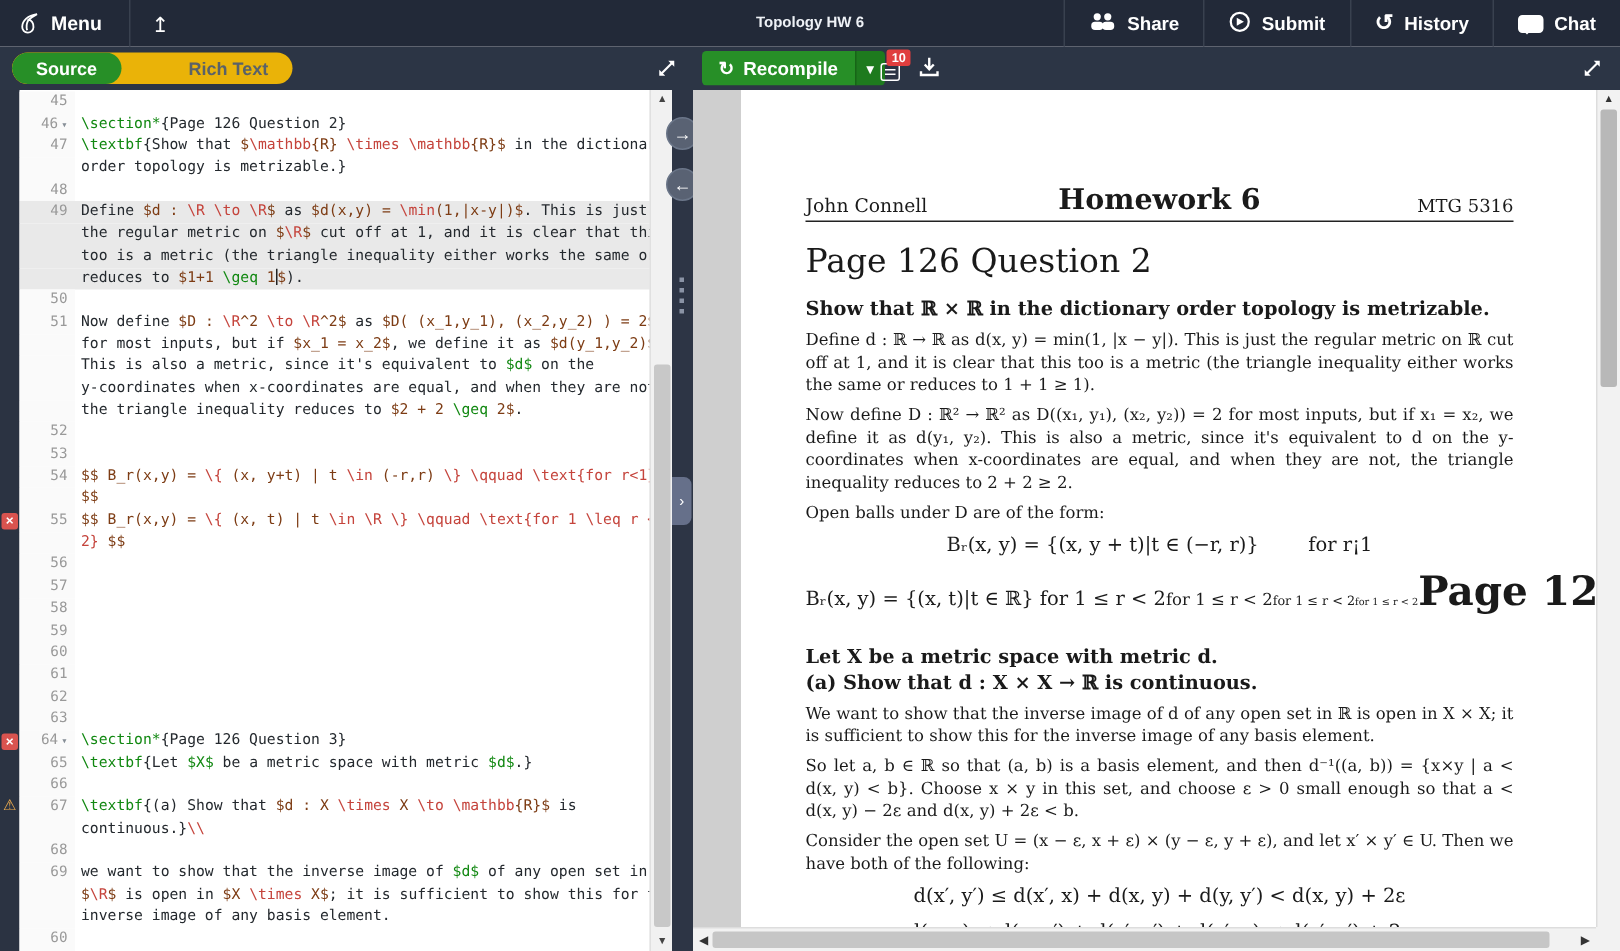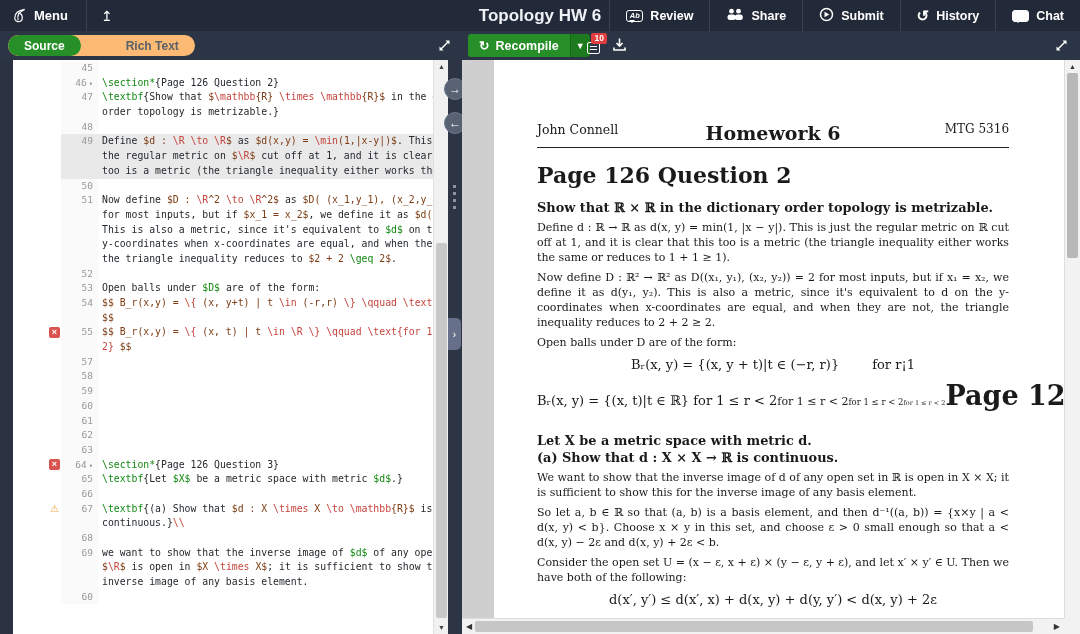--- a/index.html
+++ b/index.html
@@ -3,53 +3,53 @@
 <meta charset="utf-8">
 <style>
   html,body{margin:0;padding:0;background:#11151c;}
   *{box-sizing:border-box;}
   .app{position:relative;width:1080px;height:634px;overflow:hidden;font-family:"Liberation Sans",sans-serif;background:#fff;}
 
   
   .hdr{position:absolute;left:0;top:0;width:1080px;height:31px;background:#222938;display:flex;align-items:stretch;color:#fff;}
   .hdr .menu{display:flex;align-items:center;gap:7px;padding:0 18px 0 12px;font-size:13px;font-weight:bold;border-right:1px solid #39414f;cursor:pointer;}
   .hdr .upbtn{display:flex;align-items:center;padding:0 14px;font-size:15px;cursor:pointer;}
-  .hdr .title{position:absolute;left:0;right:0;top:0;height:31px;display:flex;align-items:center;justify-content:center;font-size:17px;font-weight:bold;color:#eef1f6;pointer-events:none;}
+  .hdr .title{position:absolute;left:0;right:0;top:0;height:31px;display:flex;align-items:center;justify-content:center;font-size:10px;font-weight:bold;color:#eef1f6;pointer-events:none;}
   .hdr .actions{margin-left:auto;display:flex;align-items:stretch;}
   .hbtn{display:flex;align-items:center;gap:7px;padding:0 16px;font-size:12.5px;font-weight:bold;border-left:1px solid #39414f;cursor:pointer;}
   .leaf{width:15px;height:15px;display:inline-block;}
   .bubble{position:relative;width:17px;height:12px;border:1.5px solid #fff;border-radius:3px;font-size:7.5px;line-height:10px;text-align:center;font-style:italic;}
   .bubble:after{content:"";position:absolute;left:2px;bottom:-5px;border:3px solid transparent;border-top-color:#fff;}
   .bubble.filled{background:#fff;}
   .bubble.filled:after{border-top-color:#fff;}
   .uarr{font-size:14px;line-height:1;}
   .histglyph{font-size:15px;line-height:1;font-weight:bold;}
 
   
   .tbar{position:absolute;left:0;top:31px;width:1080px;height:29px;background:#2c3545;}
-  .pill{position:absolute;left:8px;top:4px;height:21px;background:#fdba74;border-radius:11px;display:flex;overflow:hidden;font-size:12px;font-weight:bold;cursor:pointer;}
+  .pill{position:absolute;left:8px;top:4px;height:21px;background:#eab308;border-radius:11px;display:flex;overflow:hidden;font-size:12px;font-weight:bold;cursor:pointer;}
   .pill .seg{padding:0 16px;display:flex;align-items:center;}
   .pill .seg.on{background:#278f27;color:#fff;border-radius:11px;}
   .pill .seg.off{color:#5a6268;margin-left:29px;}
   .expand{position:absolute;top:7px;width:16px;height:16px;cursor:pointer;}
   .expand svg{display:block;}
   .recompile{position:absolute;left:468px;top:3px;height:23px;display:flex;border-radius:3px;overflow:hidden;cursor:pointer;}
   .recompile .main{background:#278f27;color:#fff;font-size:12.5px;font-weight:bold;display:flex;align-items:center;gap:6px;padding:0 11px;}
   .recompile .caret{background:#1e7a1e;color:#fff;width:20px;display:flex;align-items:center;justify-content:center;font-size:9px;border-left:1px solid #176517;}
   .logsbtn{position:absolute;left:585px;top:5px;width:22px;height:20px;cursor:pointer;}
   .logdoc{position:absolute;left:2px;top:6px;width:13px;height:12px;border:1.4px solid #fff;border-radius:2px;}
   .logdoc i{position:absolute;left:2px;right:2px;height:1.4px;background:#fff;}
   .badge{position:absolute;left:6px;top:-3px;background:#e03e3e;color:#fff;font-size:8.5px;font-weight:bold;padding:1px 3.5px;border-radius:2px;line-height:1.1;}
   .dlbtn{position:absolute;left:612px;top:6px;width:16px;height:16px;cursor:pointer;}
 
   
   .editor{position:absolute;left:0;top:60px;width:448px;height:574px;background:#fff;overflow:hidden;}
   .strip{position:absolute;left:0;top:0;width:13px;height:100%;background:#2b3342;}
   .rows{position:absolute;left:0;top:1px;right:14px;}
-  .row{display:flex;height:14.7px;padding-left:48px;}
+  .row{display:flex;height:14.7px;}
   .mark{width:13px;flex:none;display:flex;align-items:center;justify-content:center;}
   .mark .err{display:inline-block;width:11px;height:11px;background:#d9534f;color:#fff;border-radius:2px;font-size:9px;line-height:11px;text-align:center;font-weight:bold;}
   .mark .wrn{color:#f0ad4e;font-size:10px;line-height:1;}
   .gut{width:37px;flex:none;text-align:right;padding-right:5px;font-family:"DejaVu Sans Mono",monospace;font-size:9.5px;line-height:14.7px;color:#999;background:#fafafa;}
   .fold{color:#868e96;font-size:7px;margin-left:2px;}
   .code{flex:1;font-family:"DejaVu Sans Mono",monospace;font-size:9.8px;line-height:14.7px;white-space:pre;overflow:hidden;padding-left:4px;color:#24292e;}
   .row.active .gut,.row.active .code{background:#e9e9e9;}
   .c-p{color:#24292e;} .c-g{color:#118811;text-align:right;} .c-r{color:#c5443c;} .c-m{color:#7d3c14;}
   .cur{display:inline-block;width:1px;height:11px;background:#222;vertical-align:-2px;}
   .vscroll{position:absolute;left:433px;top:0;width:15px;height:574px;background:#f1f1f1;border-left:1px solid #e0e0e0;}
@@ -60,25 +60,25 @@
   .divider{position:absolute;left:448px;top:60px;width:14px;height:574px;background:#2d3545;cursor:col-resize;}
   .syncbtn{position:absolute;left:-4px;width:22px;height:22px;border-radius:50%;background:#596273;border:1px solid #6b7689;color:#fff;font-size:12px;font-weight:bold;display:flex;align-items:center;justify-content:center;cursor:pointer;}
   .dots{position:absolute;left:5px;top:125px;display:flex;flex-direction:column;gap:4px;}
   .dots i{width:3px;height:3px;background:#8a93a5;}
   .collapsetab{position:absolute;left:0;top:258px;width:13px;height:32px;background:#66708a;border-radius:0 5px 5px 0;color:#fff;font-size:10px;display:flex;align-items:center;justify-content:center;cursor:pointer;}
 
   
   .pdf{position:absolute;left:462px;top:60px;width:618px;height:574px;background:#cfcfcf;overflow:hidden;}
   .page{position:absolute;left:32px;top:0;width:640px;min-height:574px;background:#fff;color:#1a1a1a;}
   .pagecontent{padding:62px 0 0 43px;width:558px;font-family:"DejaVu Serif",serif;}
-  .pdf-pageheader{display:flex;align-items:flex-start;width:472px;border-bottom:1.2px solid #222;padding-bottom:3px;margin-bottom:12px;gap:36px;}
+  .pdf-pageheader{display:flex;align-items:flex-end;width:472px;border-bottom:1.2px solid #222;padding-bottom:3px;margin-bottom:12px;gap:36px;}
   .ph-left{flex:1;font-size:12.5px;}
   .ph-center{font-size:19px;font-weight:bold;}
   .ph-right{flex:1;text-align:right;font-size:12px;}
-  .pdf-h1{font-size:22px;font-weight:bold;margin:14px 0 12px;width:472px;}
+  .pdf-h1{font-size:22px;font-weight:normal;margin:14px 0 12px;width:472px;}
   .pdf-bold{font-weight:bold;font-size:12.9px;margin:0 0 5px;width:472px;}
   .pdf-bold2{font-weight:bold;font-size:12.9px;margin:15px 0 2px;width:472px;}
   .pdf-para{font-size:11px;line-height:15px;text-align:justify;margin:0 0 5px;width:472px;}
   .pdf-eq{font-size:13px;text-align:center;white-space:pre;margin:7px 0 9px;width:472px;}
   .pdf-eqoverflow{white-space:nowrap;margin:4px 0 8px;line-height:30px;}
   .pdf-eqoverflow span{vertical-align:baseline;}
   .pvscroll{position:absolute;right:0;top:0;width:16px;height:574px;background:#f2f2f2;border-left:1px solid #ddd;}
   .pvscroll .tri{position:absolute;left:0;width:15px;text-align:center;font-size:7px;color:#333;cursor:pointer;}
   .pvscroll .thumb{position:absolute;left:2px;width:11px;background:#b8b8b8;border-radius:2px;cursor:pointer;}
   .phscroll{position:absolute;left:0;bottom:0;height:16px;width:602px;background:#f2f2f2;border-top:1px solid #ddd;}
@@ -99,24 +99,20 @@
             <path d="M13.5 1.5 C7 2.5 3 6 3 10.5 a4 4 0 0 0 8 .3 C11 8 9.5 6 7.5 5.5 10 3.5 13.5 1.5 13.5 1.5 Z M7.5 5.5 C6 8 5.8 10.5 6.5 13" fill="none" stroke="#fff" stroke-width="1.3"></path>
           </svg>
       </span>
       <span>Menu</span>
     </div>
     <div class="upbtn">
         <span class="uarr">↥</span>
       </div>
     <div class="actions">
       <div class="hbtn">
-        <span class="bubble">Ab</span>
-        <span>Review</span>
-      </div>
-      <div class="hbtn">
         <span><svg width="18" height="13" viewBox="0 0 18 13">
               <circle cx="5.5" cy="3.2" r="2.4" fill="#fff"></circle>
               <circle cx="12.5" cy="3.2" r="2.4" fill="#fff"></circle>
               <rect x="1.5" y="6.5" width="8" height="5.5" rx="2.5" fill="#fff"></rect>
               <rect x="8.8" y="6.5" width="8" height="5.5" rx="2.5" fill="#fff"></rect>
             </svg></span>
         <span>Share</span>
       </div>
       <div class="hbtn">
         <span><svg width="15" height="15" viewBox="0 0 15 15">
@@ -215,20 +211,25 @@
         <div class="row active">
           <span class="mark"></span>
           <span class="gut"></span>
           <span class="code"><span class="c-p">the regular metric on </span><span class="c-m">$</span><span class="c-r">\R</span><span class="c-m">$</span><span class="c-p"> cut off at 1, and it is clear that this</span></span>
         </div>
         <div class="row active">
           <span class="mark"></span>
           <span class="gut"></span>
           <span class="code"><span class="c-p">too is a metric (the triangle inequality either works the same or</span></span>
         </div>
+        <div class="row active">
+          <span class="mark"></span>
+          <span class="gut"></span>
+          <span class="code"><span class="c-p">reduces to </span><span class="c-m">$1+1 </span><span class="c-g">\geq</span><span class="c-m"> 1</span><span class="cur"></span><span class="c-m">$</span><span class="c-p">).</span></span>
+        </div>
         <div class="row">
           <span class="mark"></span>
           <span class="gut">50</span>
           <span class="code"></span>
         </div>
         <div class="row">
           <span class="mark"></span>
           <span class="gut">51</span>
           <span class="code"><span class="c-p">Now define </span><span class="c-m">$D : </span><span class="c-r">\R</span><span class="c-m">^2 </span><span class="c-r">\to</span><span class="c-m"> </span><span class="c-r">\R</span><span class="c-m">^2$</span><span class="c-p"> as </span><span class="c-m">$D( (x_1,y_1), (x_2,y_2) ) = 2$</span></span>
         </div>
@@ -253,21 +254,20 @@
           <span class="code"><span class="c-p">the triangle inequality reduces to </span><span class="c-m">$2 + 2 </span><span class="c-g">\geq</span><span class="c-m"> 2$</span><span class="c-p">.</span></span>
         </div>
         <div class="row">
           <span class="mark"></span>
           <span class="gut">52</span>
           <span class="code"></span>
         </div>
         <div class="row">
           <span class="mark"></span>
           <span class="gut">53</span>
-          <span class="code"><span class="c-p">Open balls under </span><span class="c-g">$D$</span><span class="c-p"> are of the form:</span></span>
         </div>
         <div class="row">
           <span class="mark"></span>
           <span class="gut">54</span>
           <span class="code"><span class="c-m">$$ B_r(x,y) = </span><span class="c-r">\{</span><span class="c-m"> (x, y+t) | t </span><span class="c-r">\in</span><span class="c-m"> (-r,r) </span><span class="c-r">\}</span><span class="c-m"> </span><span class="c-r">\qquad</span><span class="c-m"> </span><span class="c-r">\text</span><span class="c-r">{for r&lt;1}</span></span>
         </div>
         <div class="row">
           <span class="mark"></span>
           <span class="gut"></span>
           <span class="code"><span class="c-m">$$</span></span>
@@ -276,20 +276,25 @@
           <span class="mark">
             <span class="err">×</span>
           </span>
           <span class="gut">55</span>
           <span class="code"><span class="c-m">$$ B_r(x,y) = </span><span class="c-r">\{</span><span class="c-m"> (x, t) | t </span><span class="c-r">\in</span><span class="c-m"> </span><span class="c-r">\R</span><span class="c-m"> </span><span class="c-r">\}</span><span class="c-m"> </span><span class="c-r">\qquad</span><span class="c-m"> </span><span class="c-r">\text</span><span class="c-r">{for 1 </span><span class="c-r">\leq</span><span class="c-r"> r &lt;</span></span>
         </div>
         <div class="row">
           <span class="mark"></span>
           <span class="gut"></span>
           <span class="code"><span class="c-r">2}</span><span class="c-m"> $$</span></span>
+        </div>
+        <div class="row">
+          <span class="mark"></span>
+          <span class="gut">56</span>
+          <span class="code"></span>
         </div>
         <div class="row">
           <span class="mark"></span>
           <span class="gut">57</span>
           <span class="code"></span>
         </div>
         <div class="row">
           <span class="mark"></span>
           <span class="gut">58</span>
           <span class="code"></span>

